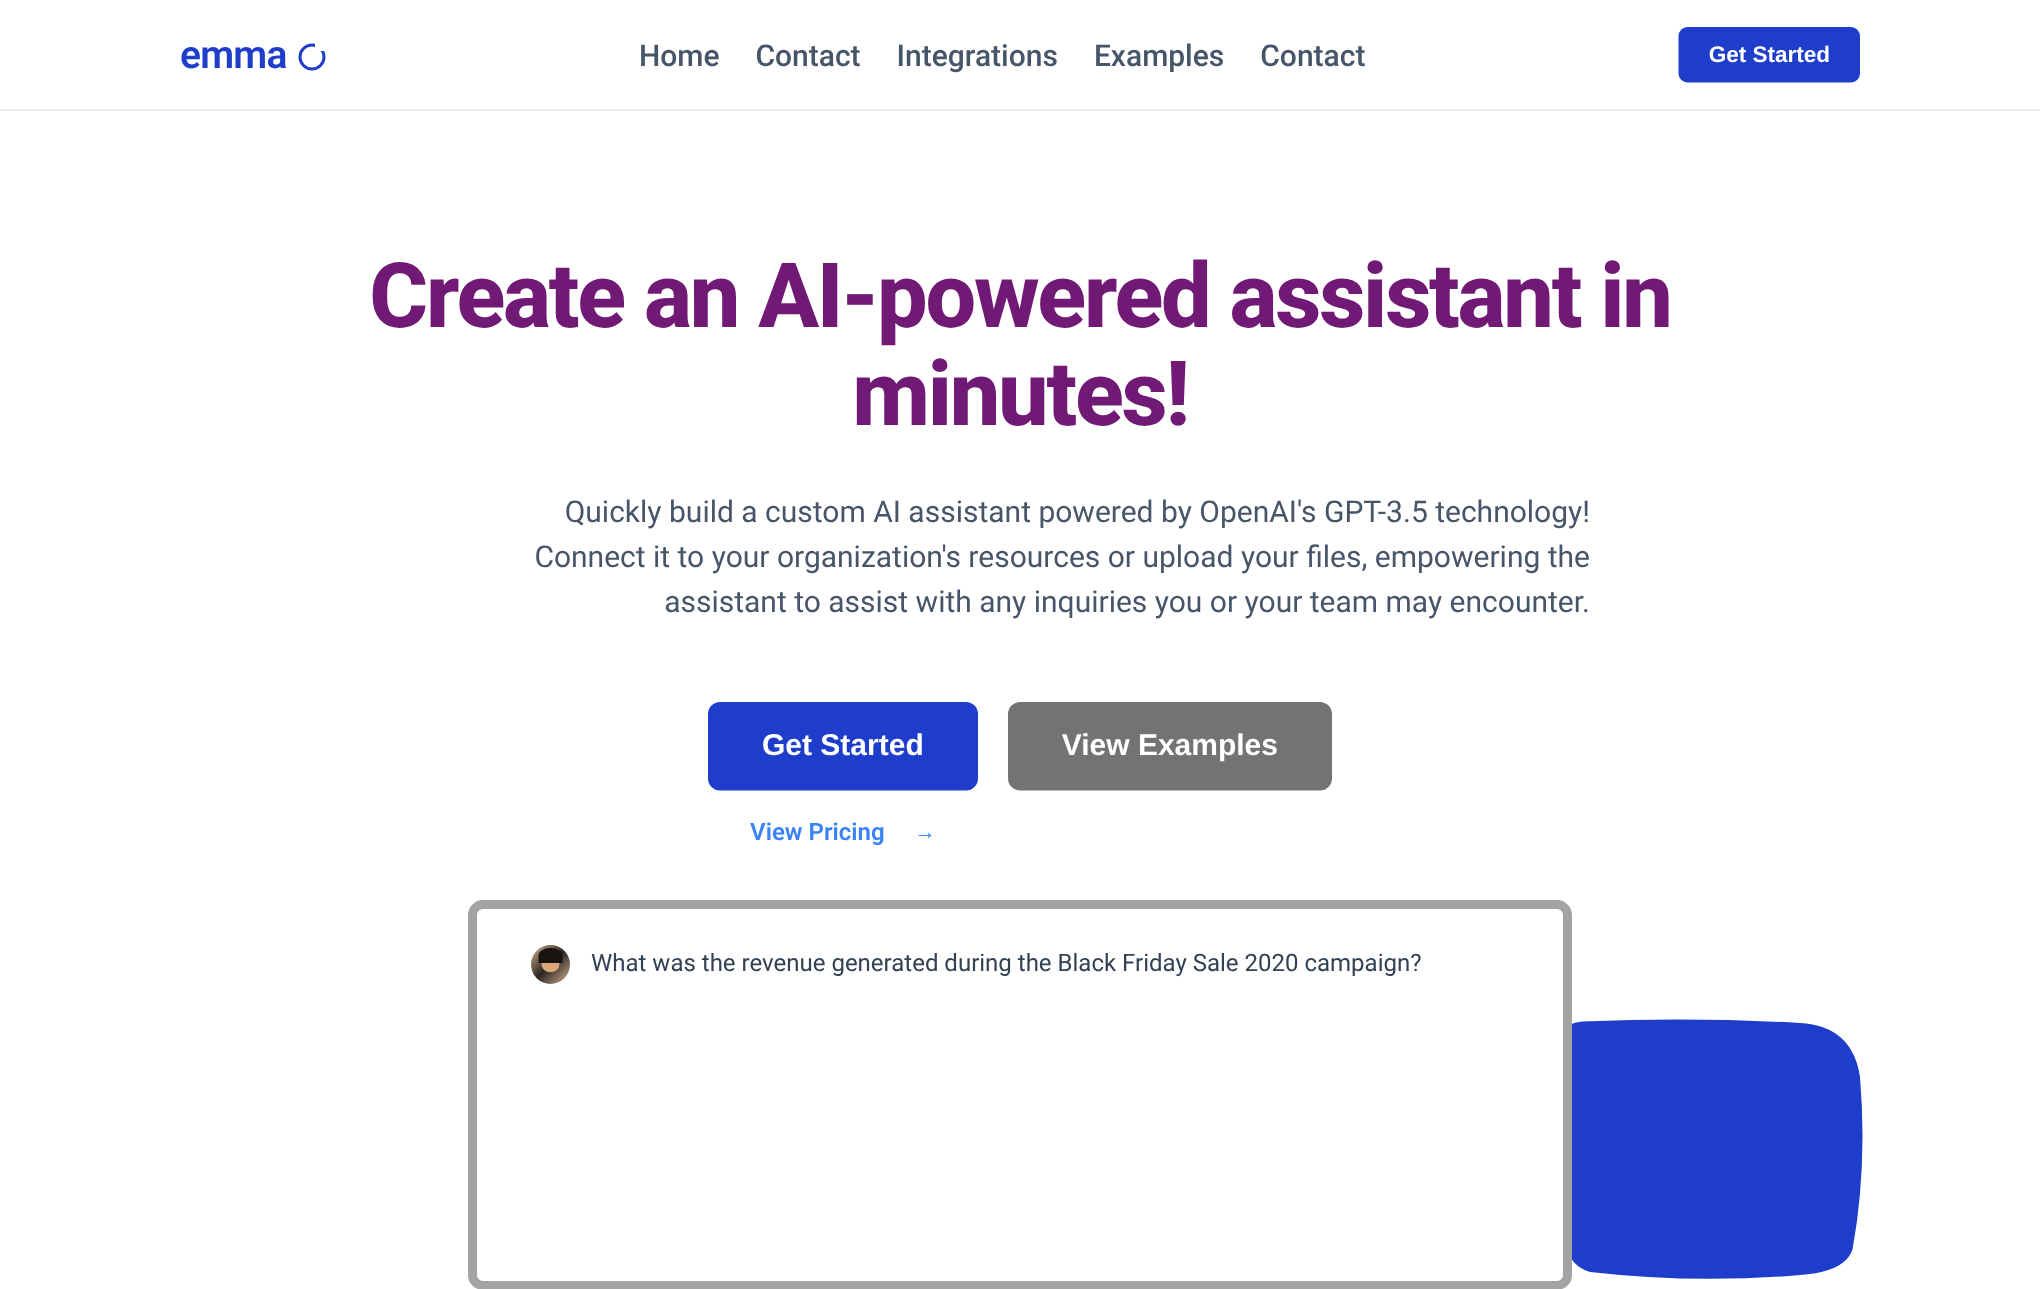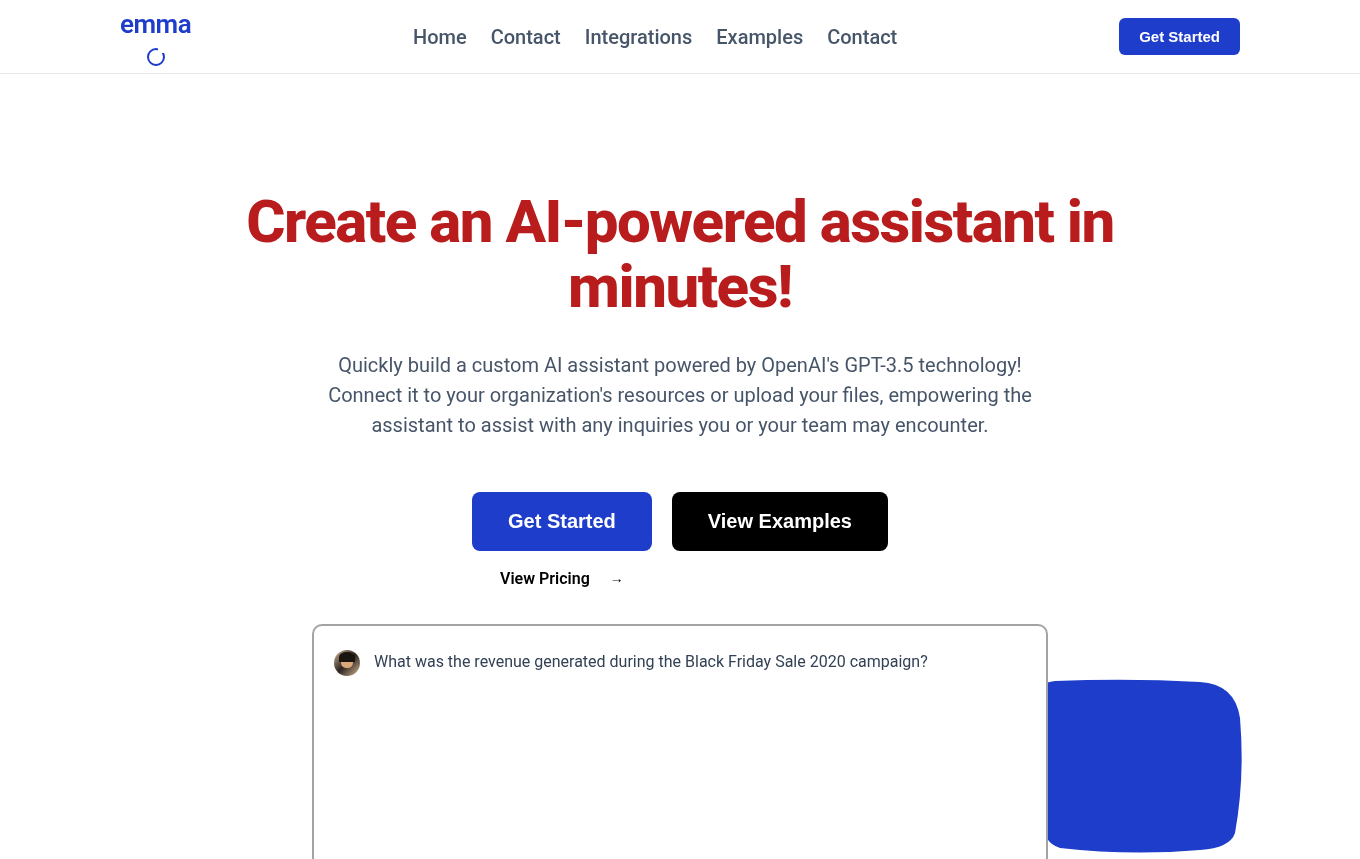--- a/index.html
+++ b/index.html
@@ -25,21 +25,20 @@
       border-bottom: 1px solid #e5e7eb;
     }
     .logo {
       display: flex;
       align-items: center;
       gap: 8px;
       color: #1e3dcb;
       font-size: 26px;
       font-weight: 600;
       letter-spacing: -0.5px;
-      flex-direction: column;
     }
     .logo-circle {
       width: 18px;
       height: 18px;
       border: 2.5px solid #1e3dcb;
       border-radius: 50%;
       position: relative;
       top: 1px;
     }
     .logo-circle::after {
@@ -77,32 +76,32 @@
     .hero {
       text-align: center;
       padding-top: 92px;
       max-width: 900px;
       margin: 0 auto;
     }
     .hero-title {
       font-size: 60px;
       font-weight: 800;
       line-height: 1.08;
-      color: #b91c1c;
+      color: #701a75;
       letter-spacing: -1.5px;
-      margin-top: 24px;
     }
     .hero-subtitle {
       font-size: 20px;
       line-height: 1.5;
       color: #475569;
       margin-top: 30px;
       max-width: 760px;
       margin-left: auto;
       margin-right: auto;
+      text-align: right;
     }
     
     
     .cta-row {
       display: flex;
       justify-content: center;
       gap: 20px;
       margin-top: 52px;
     }
     .cta-group {
@@ -116,46 +115,46 @@
       font-size: 20px;
       font-weight: 700;
       padding: 18px 36px;
       cursor: pointer;
     }
     .btn-primary {
       background: #1e3dcb;
       color: #ffffff;
     }
     .btn-secondary {
-      background: #000000;
+      background: #737373;
       color: #ffffff;
     }
     .view-pricing {
       margin-top: 18px;
-      color: #000000;
+      color: #3b82f6;
       font-size: 16px;
       font-weight: 600;
       text-decoration: none;
       cursor: pointer;
       display: flex;
       align-items: center;
       gap: 20px;
     }
     .arrow-icon {
       font-size: 14px;
     }
     
     
     .chat-card {
       margin: 36px auto 16px;
       max-width: 736px;
       background: #ffffff;
-      border: 2px solid #a3a3a3;
+      border: 6px solid #a3a3a3;
       border-radius: 10px;
-      padding: 24px 20px;
+      padding: 24px 36px;
       text-align: left;
       min-height: 260px;
     }
     .chat-message {
       display: flex;
       gap: 14px;
       align-items: flex-start;
     }
     .avatar {
       width: 26px;

